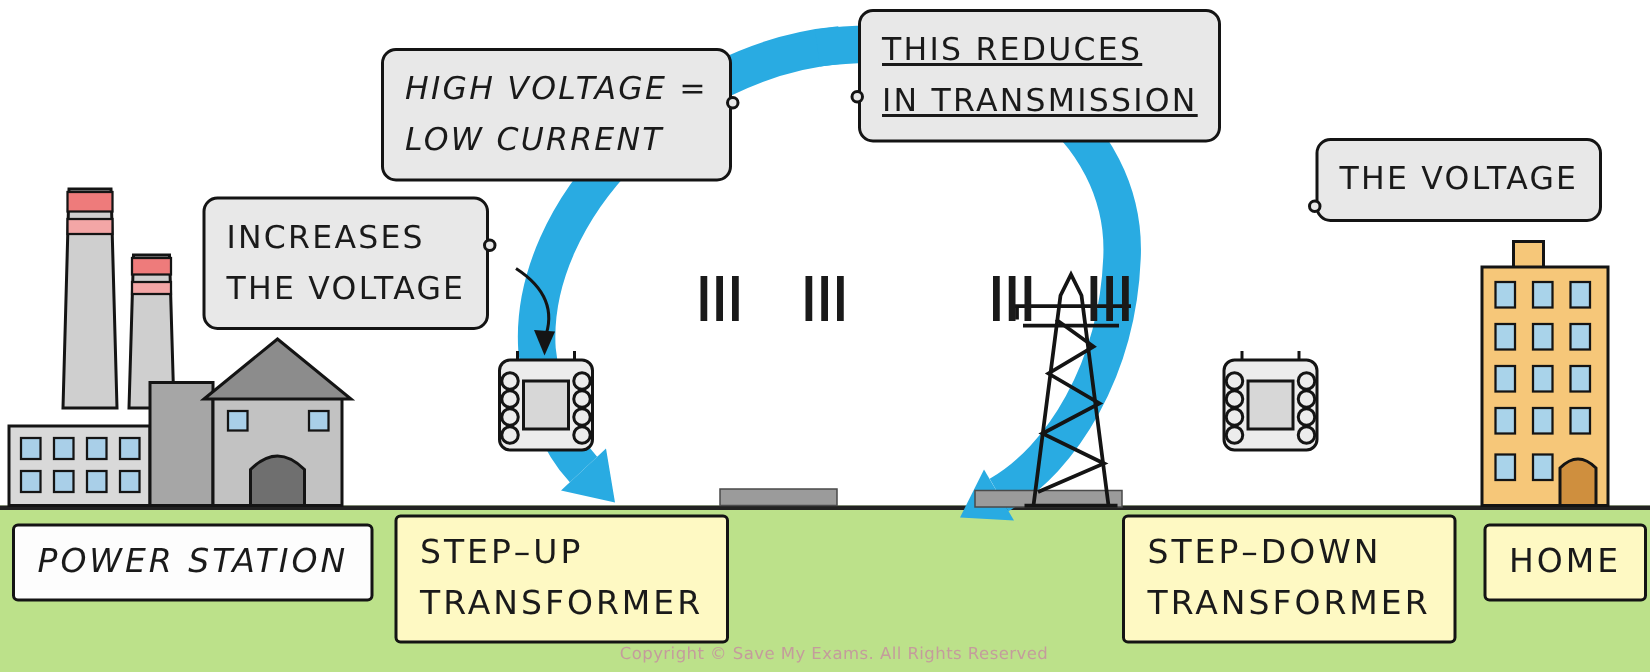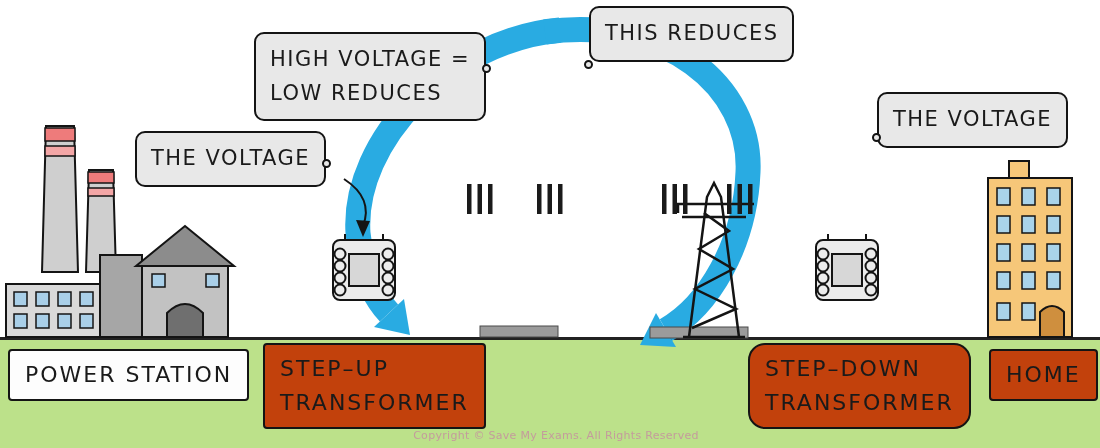--- a/index.html
+++ b/index.html
@@ -32,29 +32,29 @@
   .bubble .line { white-space:nowrap; }
   .dot {
     position:absolute;
     width:9px; height:9px;
     background:#e8e8e8;
     border:2px solid #141414;
     border-radius:50%;
   }
   .label-box {
     position:absolute;
-    background:#c2410c;
+    background:#fef9c3;
     border:2px solid #141414;
     border-radius:4px;
     padding:7px 15px;
     font-size:22px;
     letter-spacing:2px;
     line-height:1.55;
   }
-  .label-box.white { background:#fdfdfd; }
+  .label-box.white { background:#fdfdfd;font-style:italic; }
   .label-box .line { white-space:nowrap; }
   .copyright {
     position:absolute; left:0; right:0; top:429px;
     text-align:center;
     font-size:11px;
     letter-spacing:0.3px;
     color:#c49c9c;
     margin-left:12px;
   }
 </style>
@@ -171,50 +171,52 @@
     <path d="M1040 337 L1040 312 Q1052 300 1064 312 L1064 337 Z" fill="#cf8f3e" stroke="#141414" stroke-width="2"></path>
   </g>
 
   <g>
     <path d="M344 179 C364 192 370 208 363 226" fill="none" stroke="#141414" stroke-width="2"></path>
     <polygon points="356,220 370,221 363,237" fill="#141414"></polygon>
   </g>
 </svg>
 
 <div class="bubble" style="left:135px; top:131px;">
+  <div class="line">INCREASES</div>
   <div class="line">THE VOLTAGE</div>
   <span class="dot" style="right:-7px; top:26px;"></span>
 </div>
 
-<div class="bubble" style="left:254px; top:32px;">
+<div class="bubble" style="left:254px; top:32px;font-style:italic;">
   <div class="line">HIGH VOLTAGE =</div>
-  <div class="line">LOW REDUCES</div>
+  <div class="line">LOW CURRENT</div>
   <span class="dot" style="right:-7px; top:30px;"></span>
 </div>
 
-<div class="bubble" style="left:589px; top:6px;">
+<div class="bubble" style="left:572px; top:6px;text-decoration:underline;">
   <div class="line">THIS REDUCES</div>
+  <div class="line">IN TRANSMISSION</div>
   <span class="dot" style="left:-7px; top:52px;"></span>
 </div>
 
 <div class="bubble" style="left:877px; top:92px;">
   <div class="line">THE VOLTAGE</div>
   <span class="dot" style="left:-7px; bottom:4px;"></span>
 </div>
 
 <div class="label-box white" style="left:8px; top:349px;">
   <div class="line">POWER STATION</div>
 </div>
 
 <div class="label-box" style="left:263px; top:343px;">
   <div class="line">STEP–UP</div>
   <div class="line">TRANSFORMER</div>
 </div>
 
-<div class="label-box" style="left:748px; top:343px;border-radius:17px;">
+<div class="label-box" style="left:748px; top:343px;">
   <div class="line">STEP–DOWN</div>
   <div class="line">TRANSFORMER</div>
 </div>
 
 <div class="label-box" style="left:989px; top:349px;">
   <div class="line">HOME</div>
 </div>
 
 <div class="copyright">Copyright © Save My Exams. All Rights Reserved</div>
 

